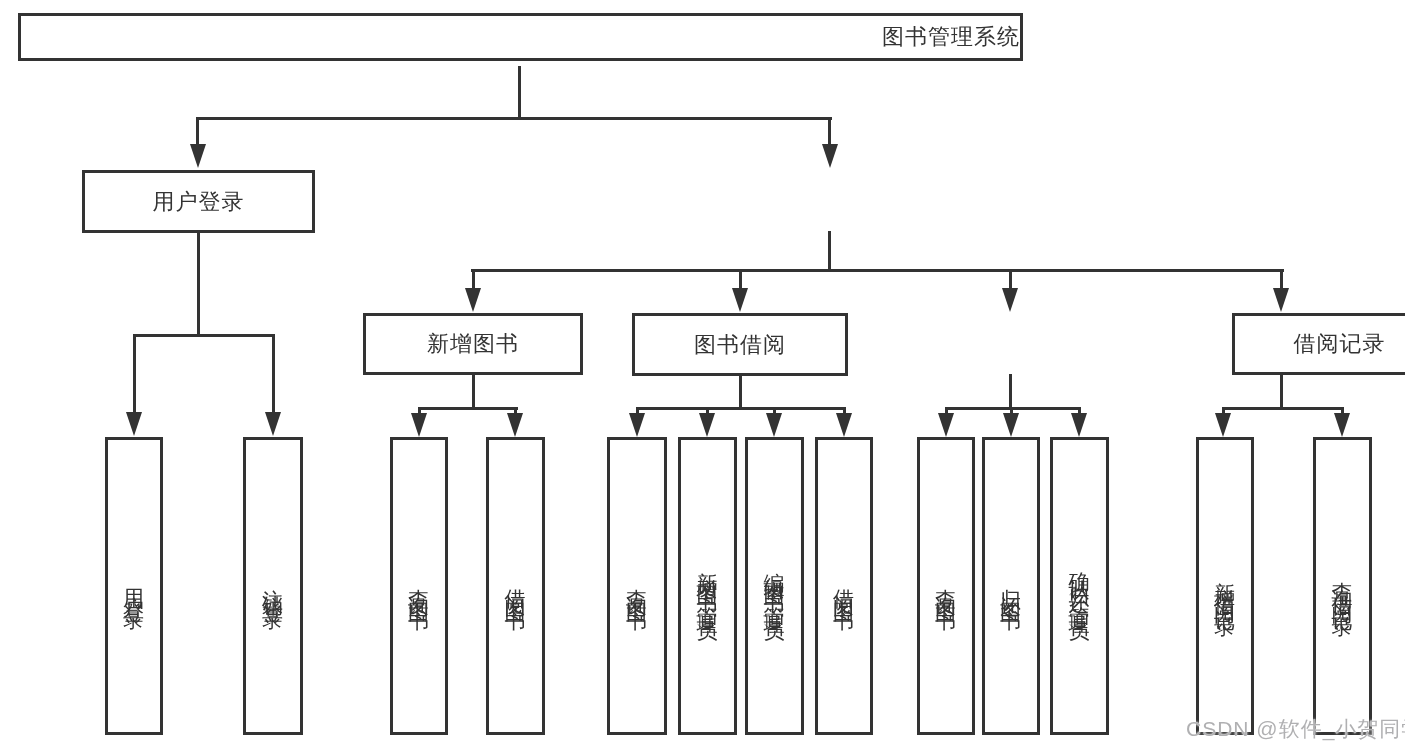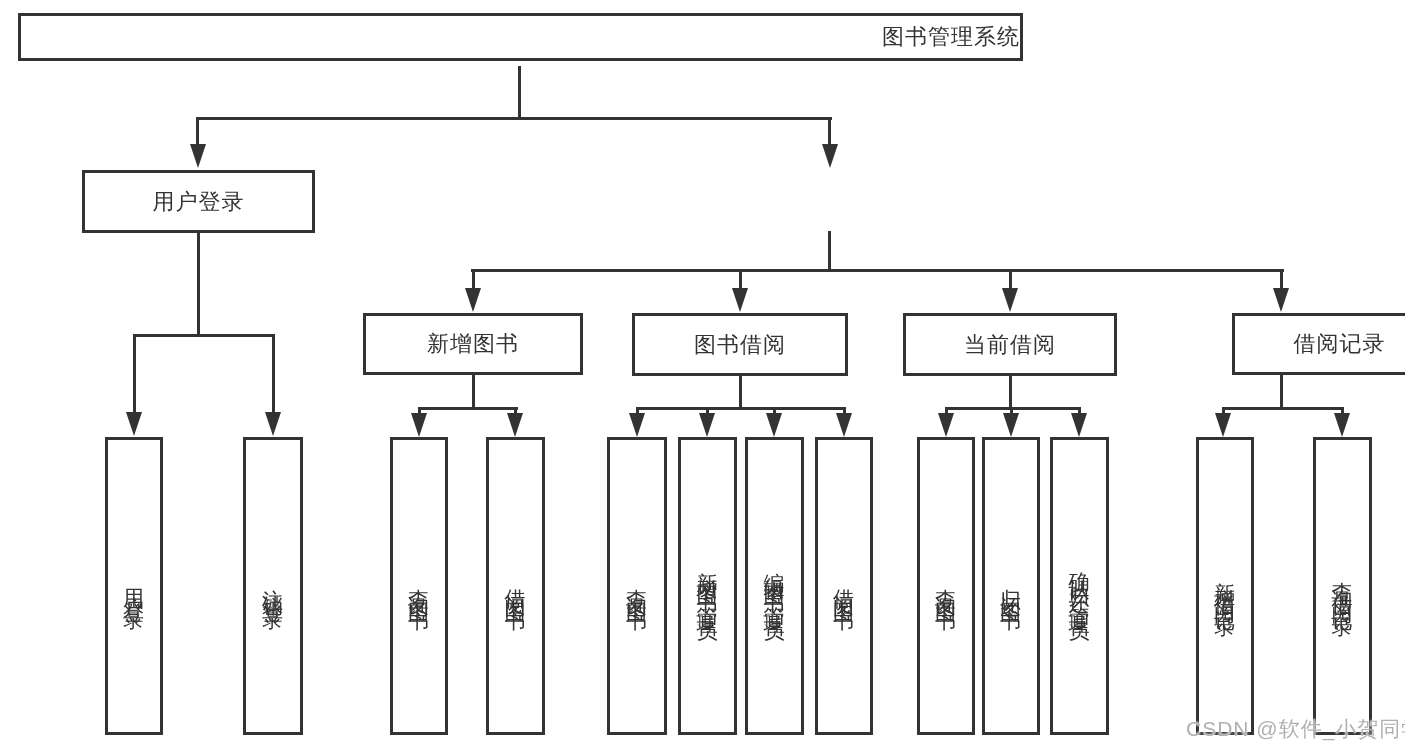--- a/index.html
+++ b/index.html
@@ -66,23 +66,20 @@
   <div class="vline" style="left:1009px;top:269px;height:22px;"></div>
   <div class="arrow" style="left:1002px;top:288px;"></div>
   <div class="vline" style="left:1280px;top:269px;height:22px;"></div>
   <div class="arrow" style="left:1273px;top:288px;"></div>
 
   <div class="hbox" style="left:363px;top:313px;width:220px;height:62px;">
     <span>新增图书</span>
   </div>
   <div class="hbox" style="left:632px;top:313px;width:216px;height:63px;">
     <span>图书借阅</span>
-  </div>
-  <div class="hbox" style="left:903px;top:313px;width:214px;height:63px;">
-    <span>当前借阅</span>
   </div>
   <div class="hbox" style="left:1232px;top:313px;width:215px;height:62px;">
     <span>借阅记录</span>
   </div>
 
   <div class="vline" style="left:472px;top:373px;height:36px;"></div>
   <div class="vline" style="left:739px;top:374px;height:35px;"></div>
   <div class="vline" style="left:1009px;top:374px;height:35px;"></div>
   <div class="vline" style="left:1280px;top:373px;height:36px;"></div>
 

